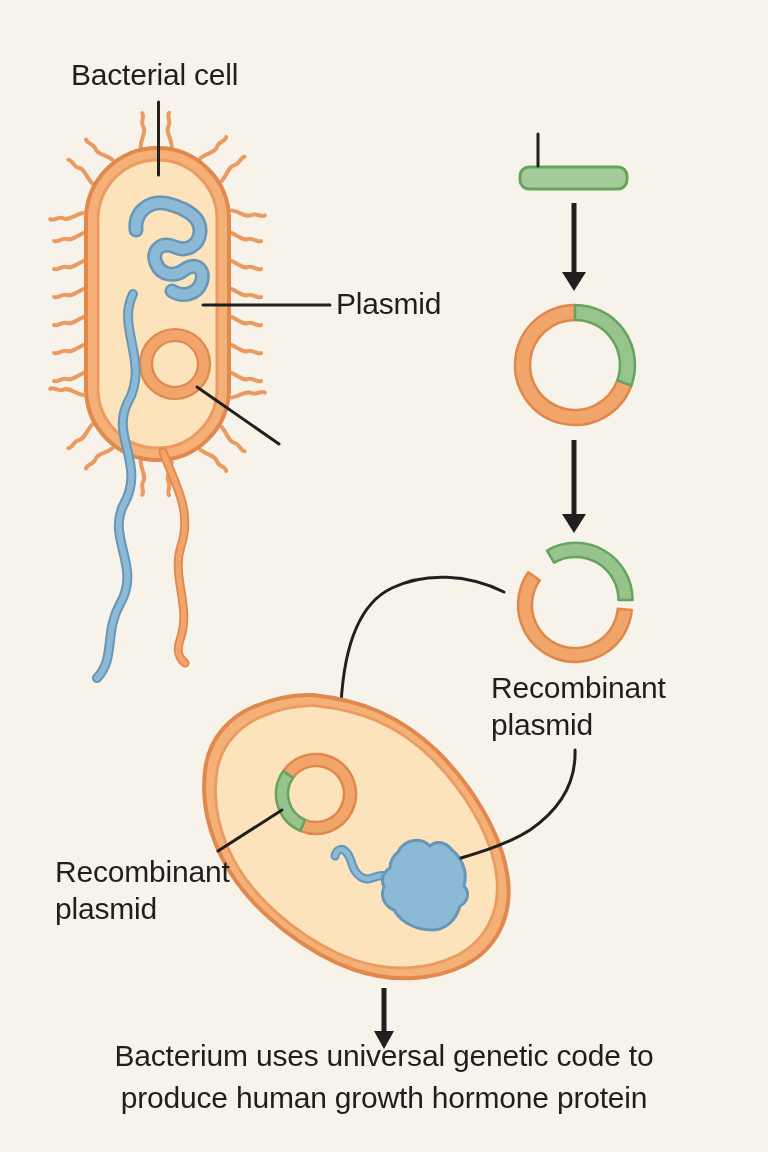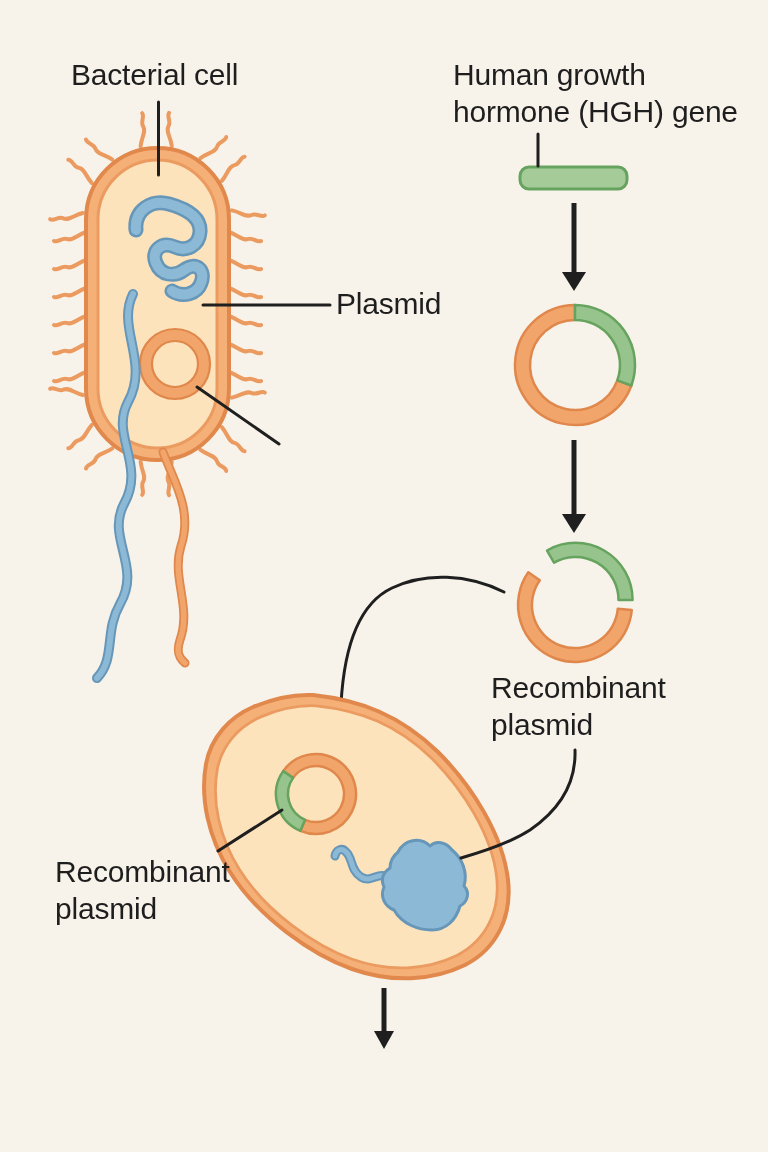--- a/index.html
+++ b/index.html
@@ -138,20 +138,20 @@
 
     <line class="leader" x1="158.5" y1="102" x2="158.5" y2="175"></line>
     <line class="leader" x1="538" y1="134" x2="538" y2="166"></line>
     <line class="leader" x1="203" y1="305" x2="330" y2="305"></line>
     <line class="leader" x1="197" y1="387" x2="279" y2="444"></line>
     <line class="leader" x1="218" y1="851" x2="282" y2="810"></line>
     <path class="leader" d="M 575 750 C 576 780 562 808 530 830 C 510 843 482 852 461 858"></path>
   </svg>
 
   <div class="lbl" style="left:71px;top:56px;">Bacterial cell</div>
-  <div class="lbl" style="left:453px;top:56px;">Human growth
-hormone (HGH) gene</div>
   <div class="lbl" style="left:336px;top:285px;">Plasmid</div>
   <div class="lbl" style="left:491px;top:669px;">Recombinant
 plasmid</div>
   <div class="lbl" style="left:55px;top:853px;">Recombinant
 plasmid</div>
+  <div class="caption" style="top:1035px;">Bacterium uses universal genetic code to
+produce human growth hormone protein</div>
 </div>
 
 </body></html>

